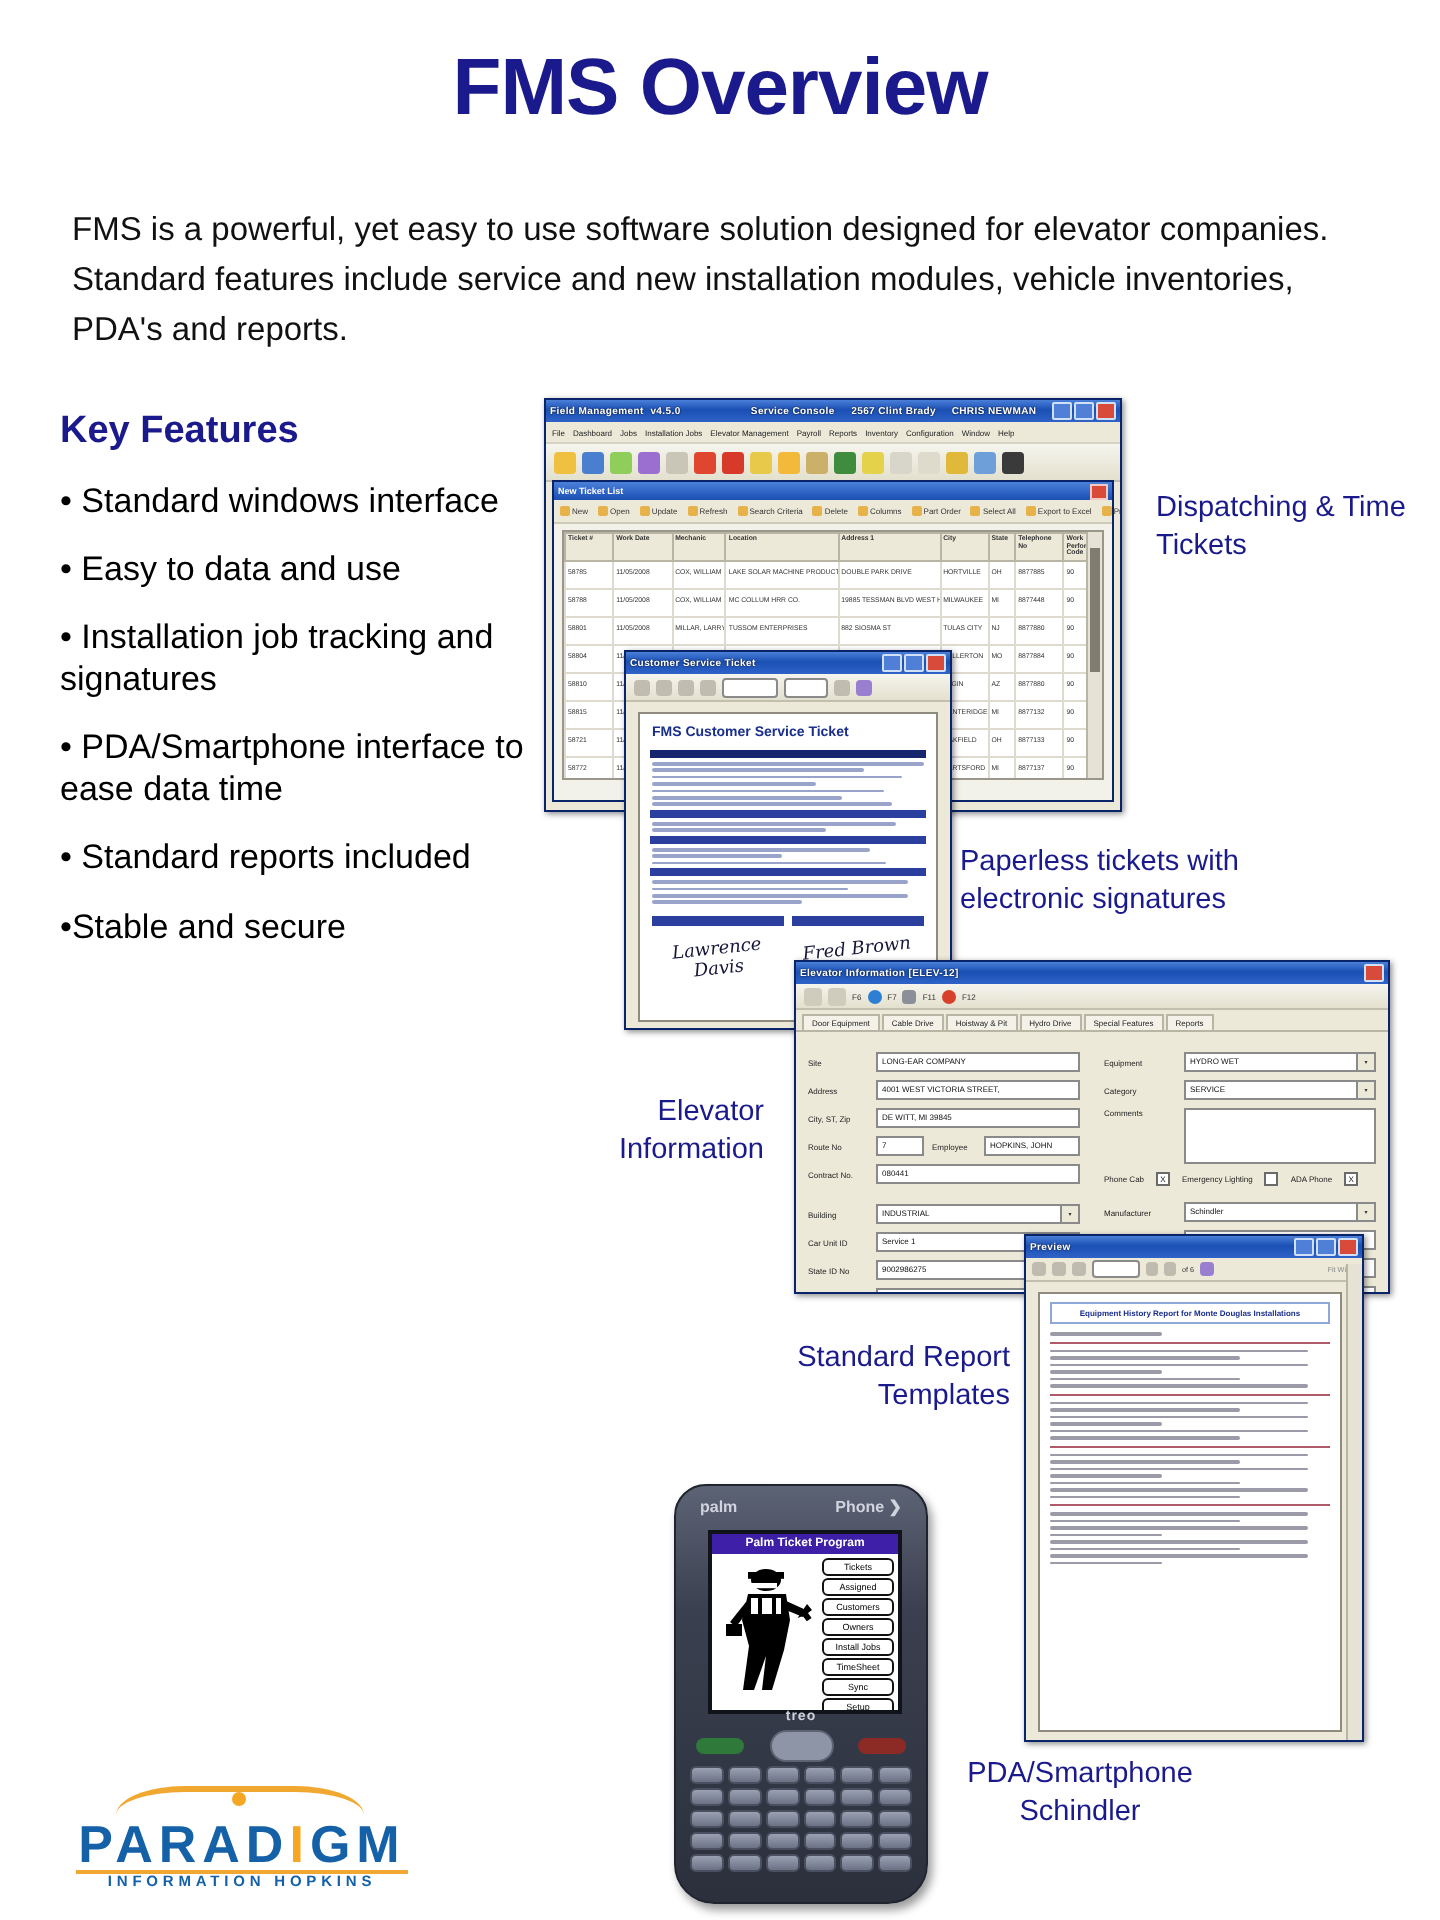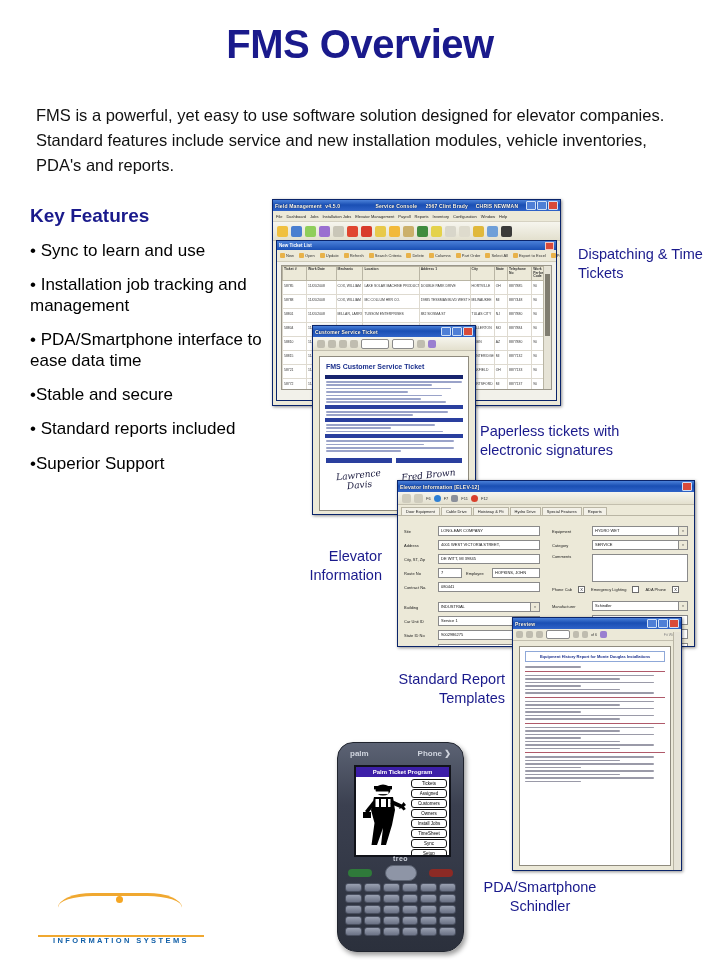--- a/index.html
+++ b/index.html
@@ -170,34 +170,35 @@
 </style>
 </head>
 <body>
 
 <div class="slide-title">FMS Overview</div>
 <div class="intro">FMS is a powerful, yet easy to use software solution designed for elevator companies.  Standard features include service and new installation modules, vehicle inventories, PDA's and reports.</div>
 
 <div class="key-features">Key Features</div>
 <div class="bullets">
   <ul>
-    <li>• Sync to learn and use</li>
-    <li>• Installation job tracking and management</li>
+    <li>• Standard windows interface</li>
+    <li>• Easy to data and use</li>
+    <li>• Installation job tracking and signatures</li>
     <li>• PDA/Smartphone interface to ease data time</li>
+    <li>• Standard reports included</li>
     <li>•Stable and secure</li>
-    <li>• Standard reports included</li>
-    <li>•Superior Support</li>
   </ul>
 </div>
 
 <div class="logo">
   <div class="arc"></div>
   <div class="arc-dot"></div>
+  <div class="word"><span>PARAD</span><span class="i">I</span><span>GM</span></div>
   <div class="rule"></div>
-  <div class="sub">INFORMATION SYSTEMS</div>
+  <div class="sub">INFORMATION HOPKINS</div>
 </div>
 
 <div class="win" id="win-fms">
   <div class="win-tb">
     <span class="t">Field Management System</span>
     <span class="t">v4.5.0</span>
     <span class="t">Service Console</span>
     <span class="t">2567  Clint Brady</span>
     <span class="t">CHRIS NEWMAN</span>
     <span class="tb-btns">

